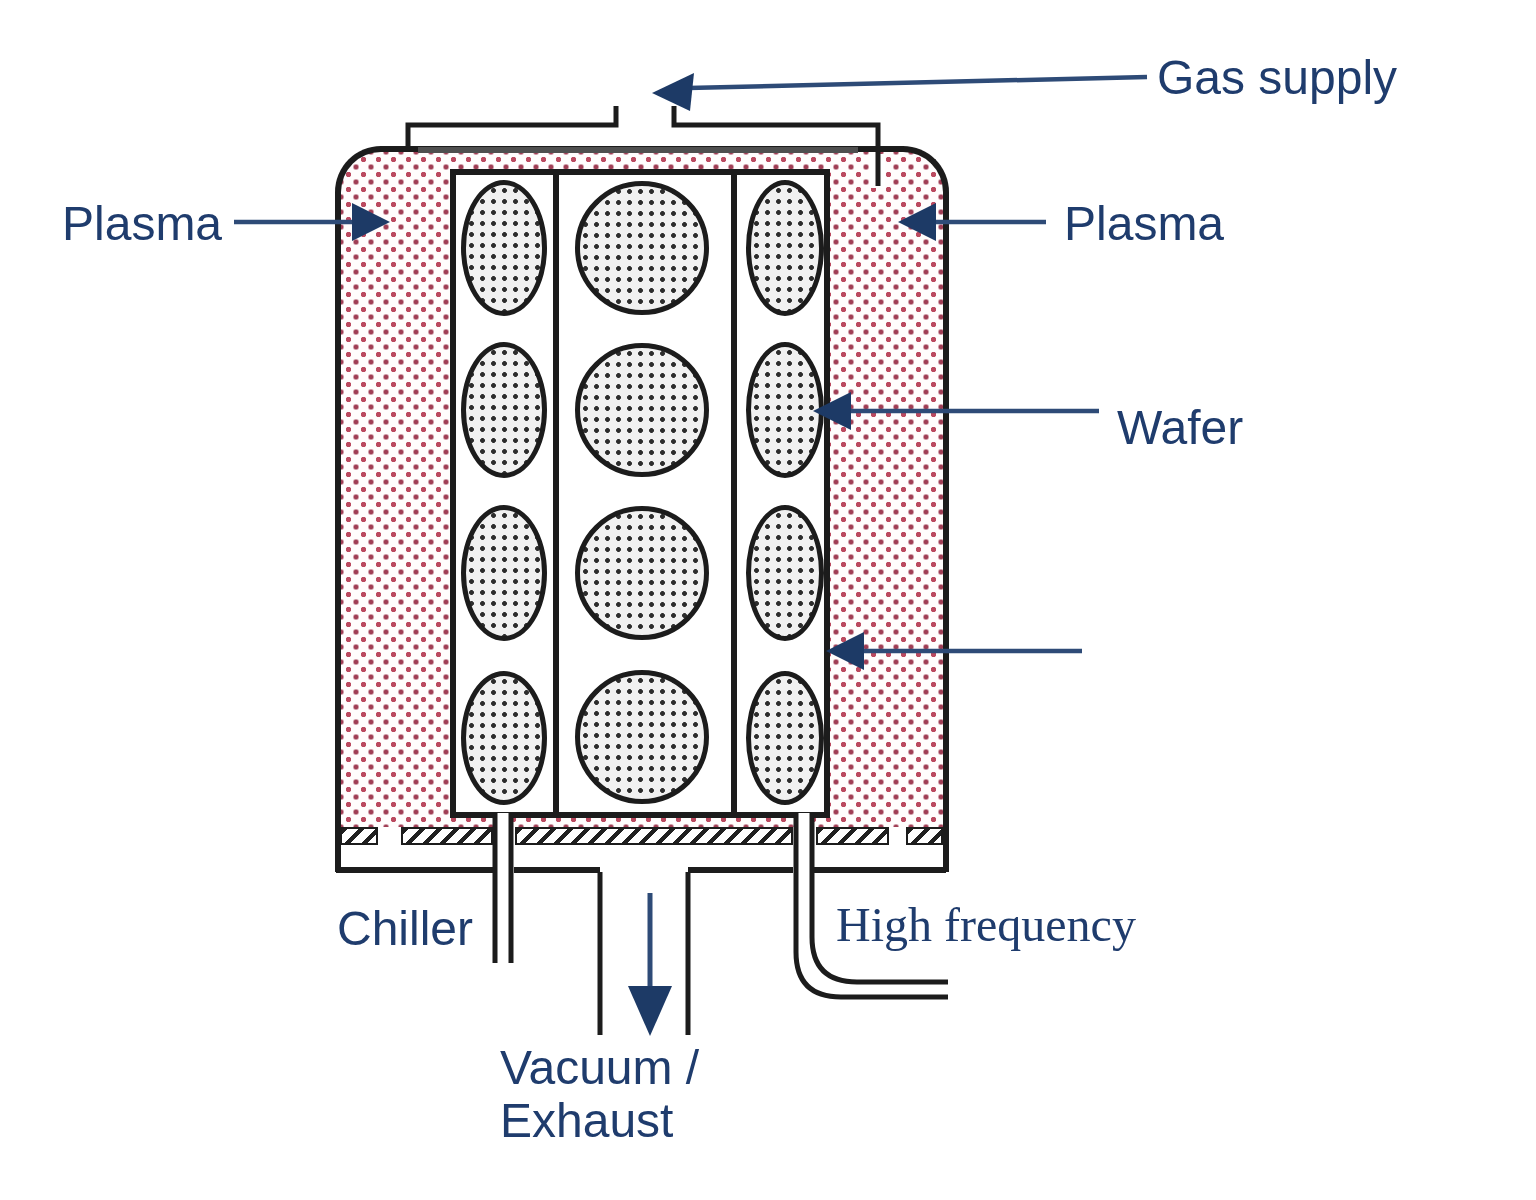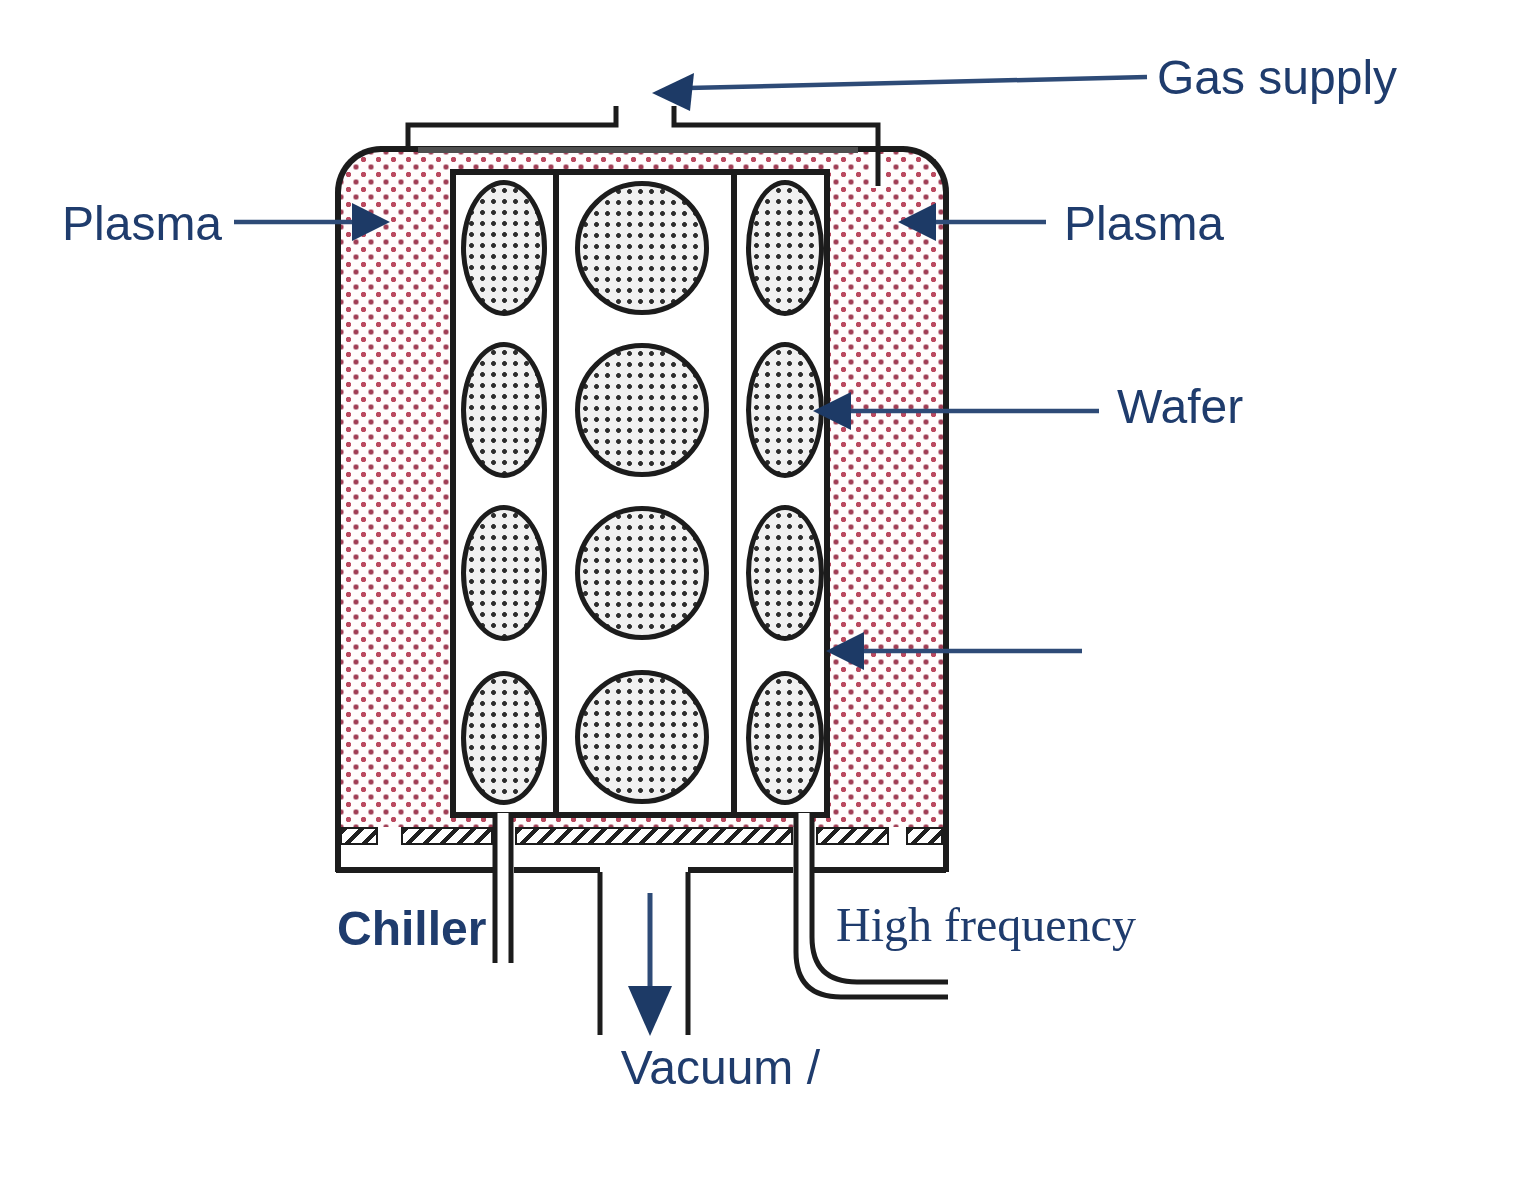--- a/index.html
+++ b/index.html
@@ -72,21 +72,21 @@
   .blk-thick{stroke:var(--outline);stroke-width:6;fill:none;}
   .grayline{stroke:var(--lid-gray);stroke-width:6;fill:none;}
   .aline{stroke:var(--arrow);stroke-width:4.5;fill:none;}
   .ahead{fill:var(--arrow-head);stroke:none;}
   .whitefill{fill:#ffffff;stroke:none;}
 
   .label{
     position:absolute;color:var(--label-text);
     font-size:48px;line-height:1.1;white-space:nowrap;z-index:8;
   }
-  .label.center{text-align:right;white-space:normal;}
+  .label.center{text-align:left;white-space:normal;}
 </style>
 </head>
 <body>
 
 <div class="canvas">
 
   <div class="chamber">
     <div class="chamber-floor"></div>
   </div>
 
@@ -160,20 +160,21 @@
     </g>
     <g>
       <path class="aline" style="stroke-width:5" d="M650,893 V990"></path>
       <polygon class="ahead" points="650,1036 628,986 672,986"></polygon>
     </g>
   </svg>
 
   <div class="label" style="left:1157px;top:52px;">Gas supply</div>
   <div class="label" style="left:62px;top:198px;">Plasma</div>
   <div class="label" style="left:1064px;top:198px;">Plasma</div>
-  <div class="label" style="left:1117px;top:381px;">Wafer</div>
-  <div class="label" style="left:337px;top:903px;font-weight:bold;">Chiller</div>
+  <div class="label" style="left:1117px;top:402px;">Wafer</div>
+  <div class="label" style="left:337px;top:903px;">Chiller</div>
   <div class="label" style="left:836px;top:899px;font-family:Liberation Serif, serif;">High frequency</div>
   <div class="label center" style="left:500px;top:1042px;width:320px;">
     <div>Vacuum /</div>
+    <div>Exhaust</div>
   </div>
 
 </div>
 
 </body></html>

